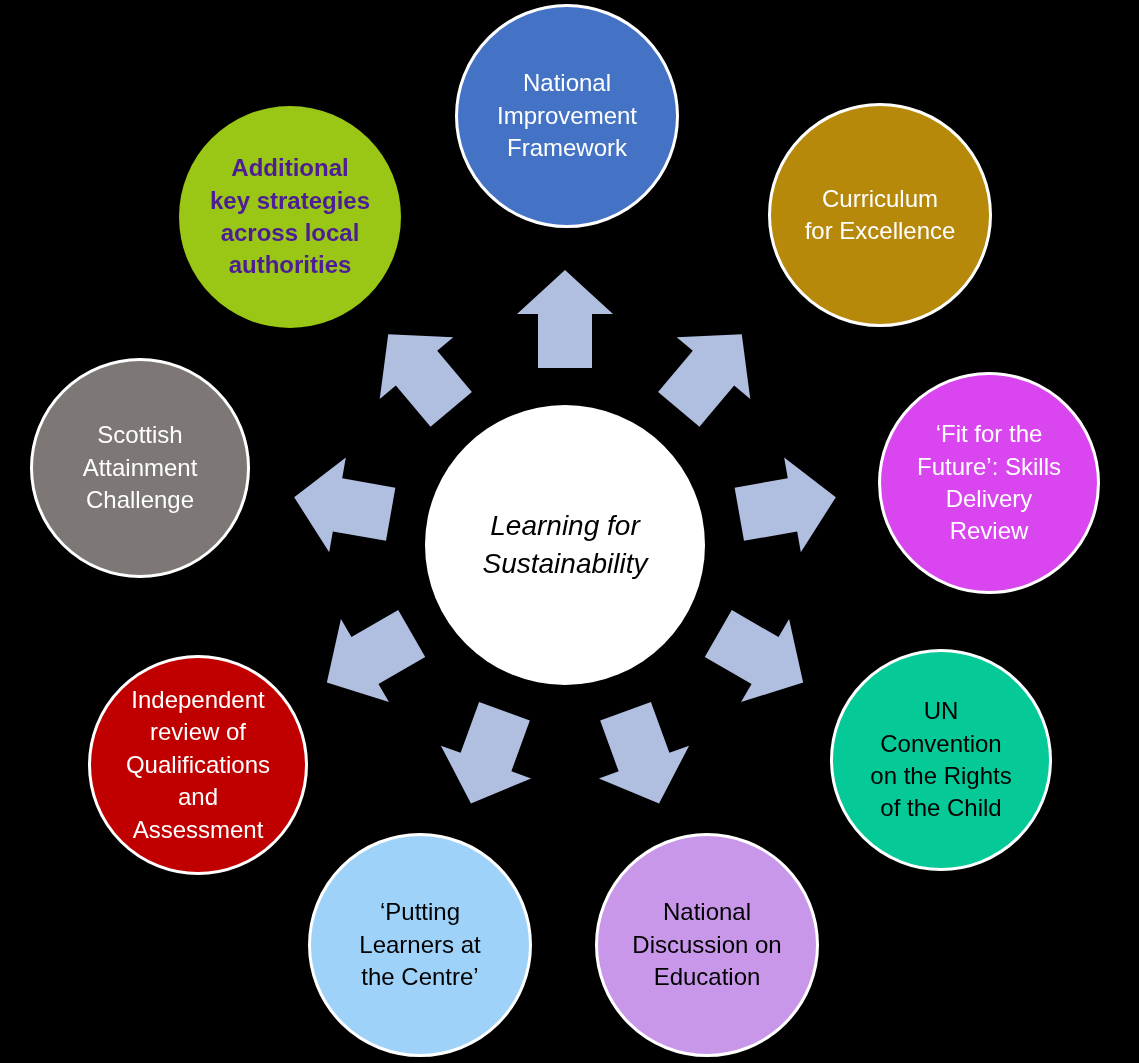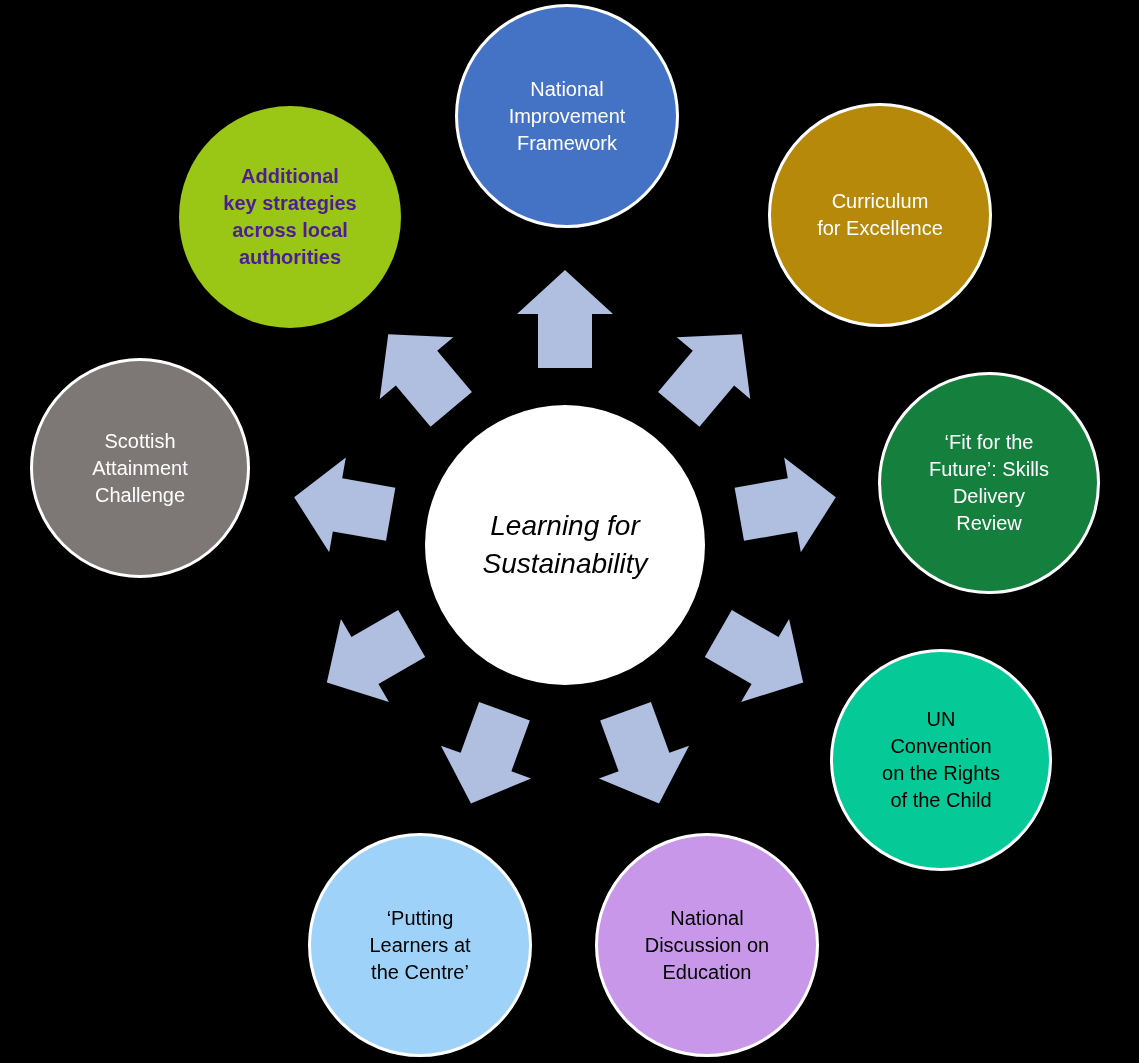--- a/index.html
+++ b/index.html
@@ -27,21 +27,21 @@
     box-sizing: border-box;
     display: flex;
     align-items: center;
     justify-content: center;
     text-align: center;
     border: 3px solid #ffffff;
   }
   .node.no-border { border: none; }
   .node .label {
     white-space: pre-line;
-    font-size: 20px;
+    font-size: 24px;
     line-height: 1.35;
     display: block;
     width: 100%;
   }
   
   .node-center     { left: 425px; top: 405px; width: 280px; height: 280px; }
   .node-center .label { font-size: 28px; font-style: italic; }
   .node-nif        { left: 455px; top: 4px;   width: 224px; height: 224px; }
   .node-additional { left: 179px; top: 106px; width: 222px; height: 222px; }
   .node-cfe        { left: 768px; top: 103px; width: 224px; height: 224px; }
@@ -81,21 +81,21 @@
     <span class="label">National
 Improvement
 Framework</span>
   </div>
 
   <div class="node node-cfe" style="background: rgb(182, 137, 11); color: rgb(255, 255, 255);">
     <span class="label">Curriculum
 for Excellence</span>
   </div>
 
-  <div class="node node-fit" style="background: #15803d; color: rgb(255, 255, 255);">
+  <div class="node node-fit" style="background: #d946ef; color: rgb(255, 255, 255);">
     <span class="label">‘Fit for the
 Future’: Skills
 Delivery
 Review</span>
   </div>
 
   <div class="node node-uncrc" style="background: rgb(6, 201, 152); color: rgb(0, 0, 0);">
     <span class="label">UN
 Convention
 on the Rights
@@ -107,20 +107,27 @@
 Discussion on
 Education</span>
   </div>
 
   <div class="node node-plc" style="background: rgb(158, 210, 248); color: rgb(0, 0, 0);">
     <span class="label">‘Putting
 Learners at
 the Centre’</span>
   </div>
 
+  <div class="node node-irqa" style="background: rgb(192, 0, 0); color: rgb(255, 255, 255);">
+    <span class="label">Independent
+review of
+Qualifications
+and
+Assessment</span>
+  </div>
 
   <div class="node node-sac" style="background: rgb(125, 119, 117); color: rgb(255, 255, 255);">
     <span class="label">Scottish
 Attainment
 Challenge</span>
   </div>
 
   <div class="node node-additional no-border" style="background: rgb(154, 198, 22); color: #4c1d95;">
     <span class="label" style="font-weight: 700;">Additional
 key strategies

